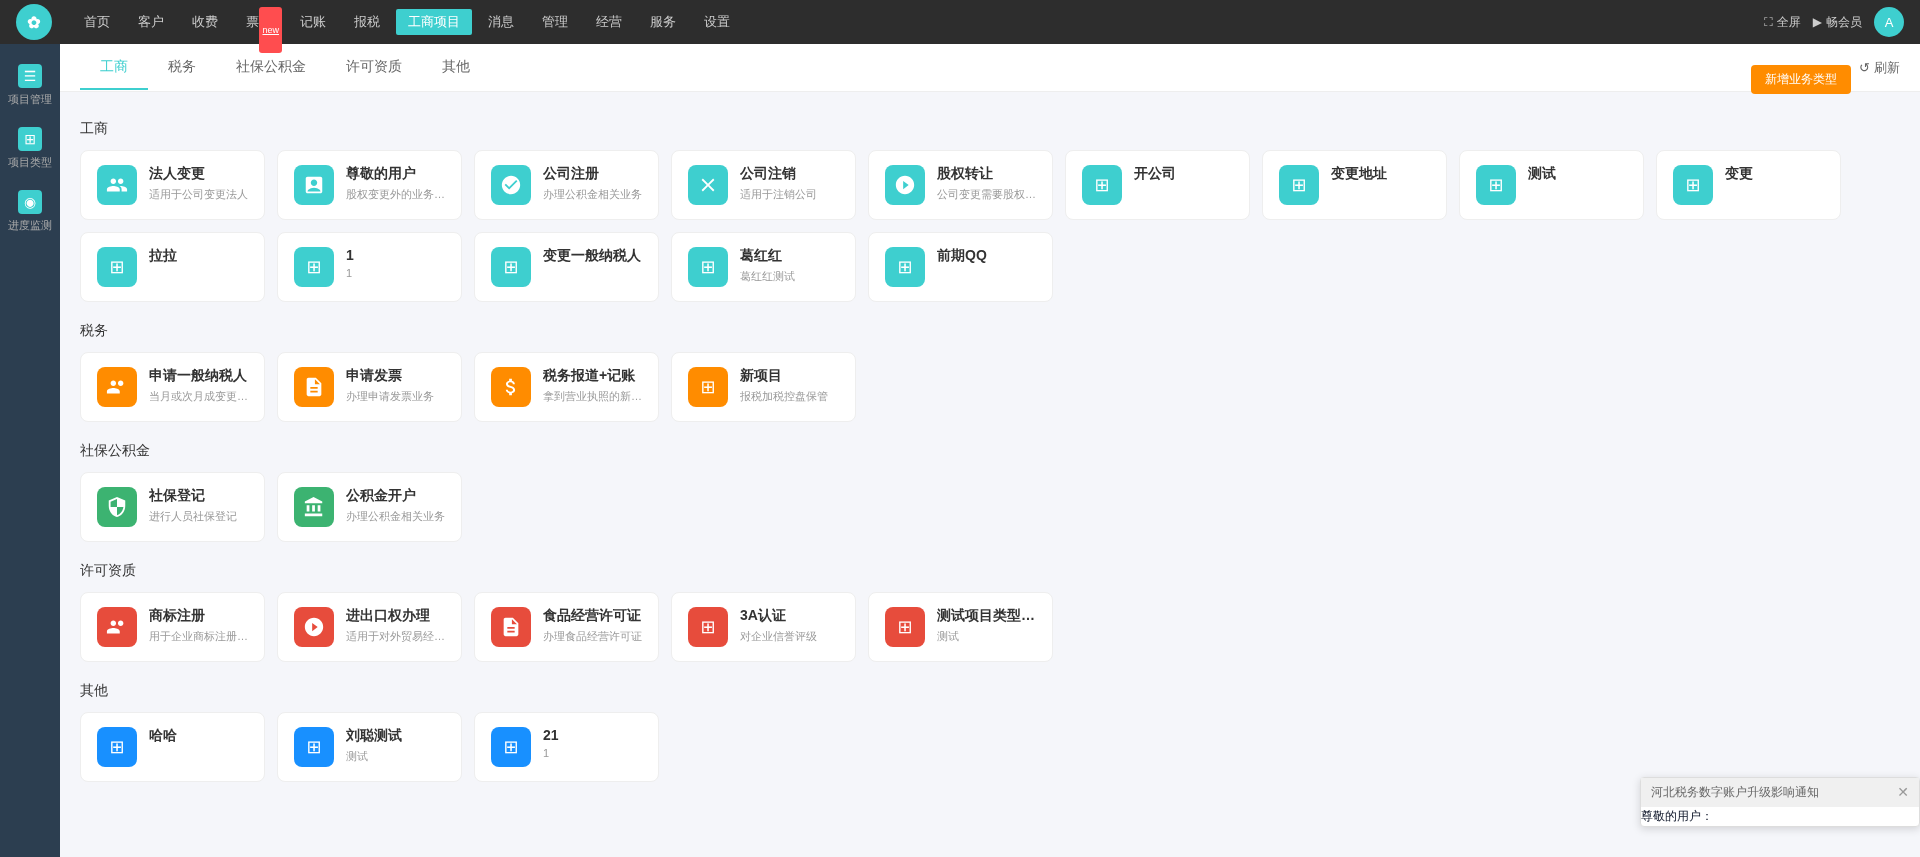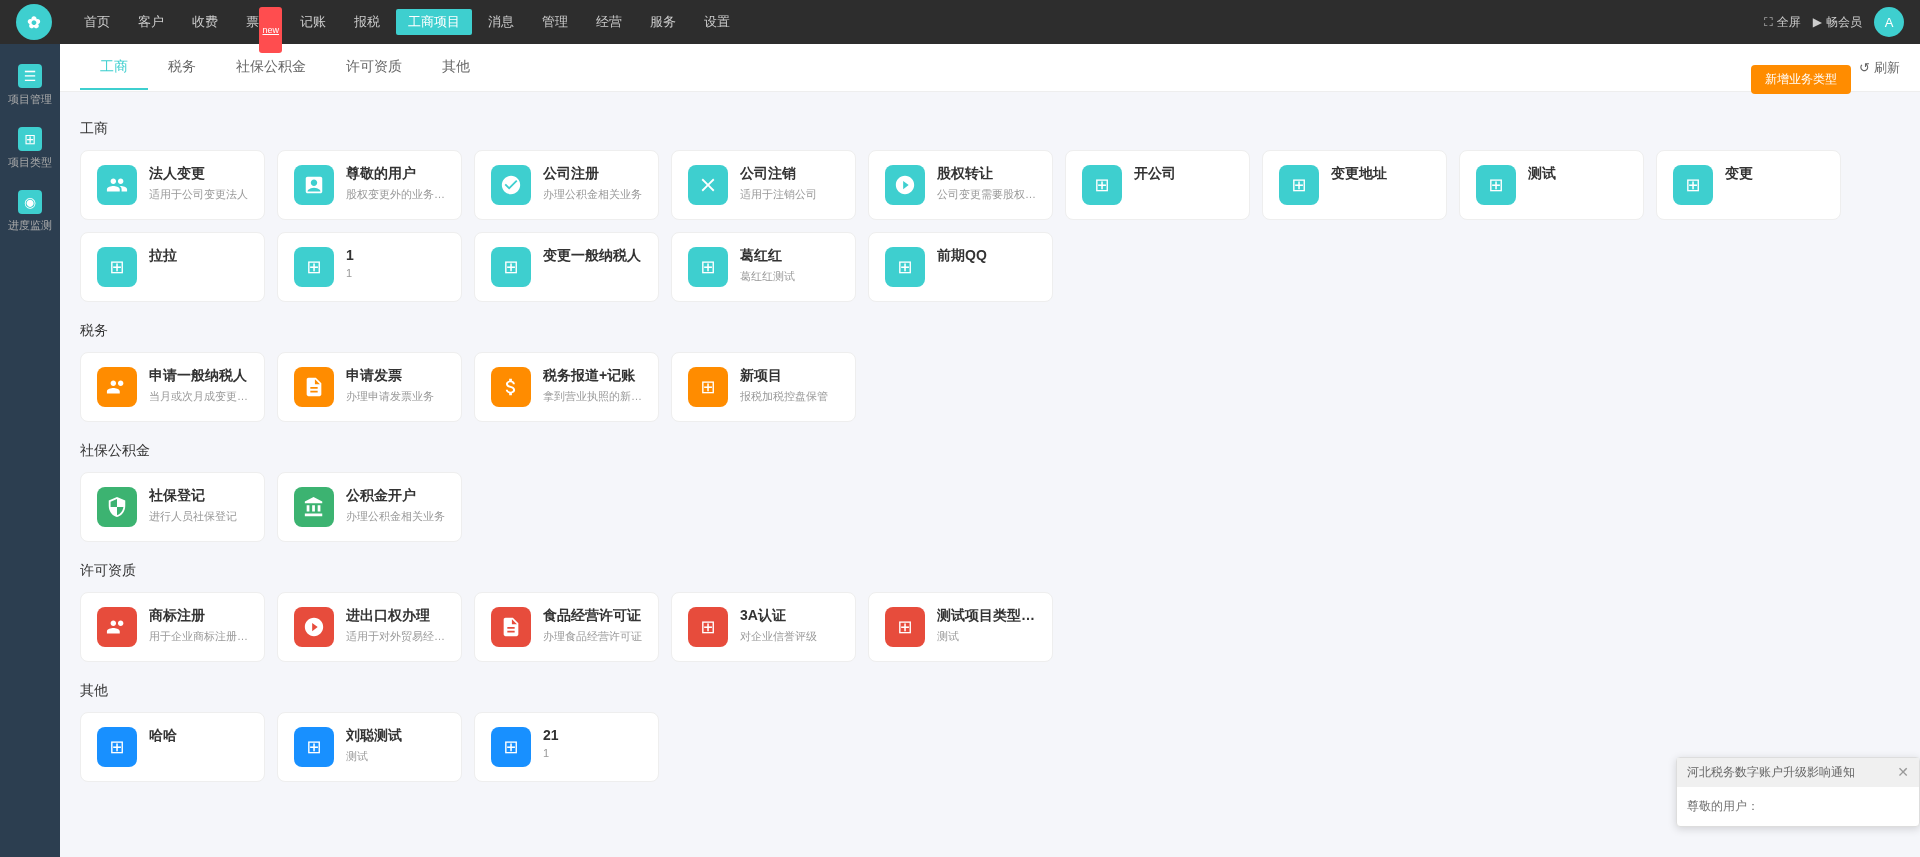--- a/index.html
+++ b/index.html
@@ -137,34 +137,34 @@
     .icon-teal { background: #3ecfcf; }
     .icon-blue2 { background: #1890ff; }
     .icon-orange { background: #ff8c00; }
     .icon-green2 { background: #3cb371; }
     .icon-red { background: #e74c3c; }
 
     
     .notification-popup {
       position: fixed;
       bottom: 30px; right: 0;
-      width: 244px;
+      width: 280px;
       background: white;
       border: 1px solid #ddd;
       border-radius: 4px;
       box-shadow: 0 2px 8px rgba(0,0,0,0.15);
       font-size: 12px;
       z-index: 200;
     }
     .notif-header {
       background: #f0f0f0; padding: 6px 10px;
       display: flex; justify-content: space-between; align-items: center;
       font-size: 12px; color: #666;
     }
-    .notif-content { padding: 10px; color: #737373; line-height: 1.6; }
+    .notif-content { color: #0f172a; line-height: 1.6; }
     .notif-close { cursor: pointer; color: #999; font-size: 14px; }
   </style>
 </head>
 <body>
 
 <nav class="top-nav">
   <div class="logo">✿</div>
   <div class="nav-items">
     <div class="nav-item">首页</div>
     <div class="nav-item">客户</div>

